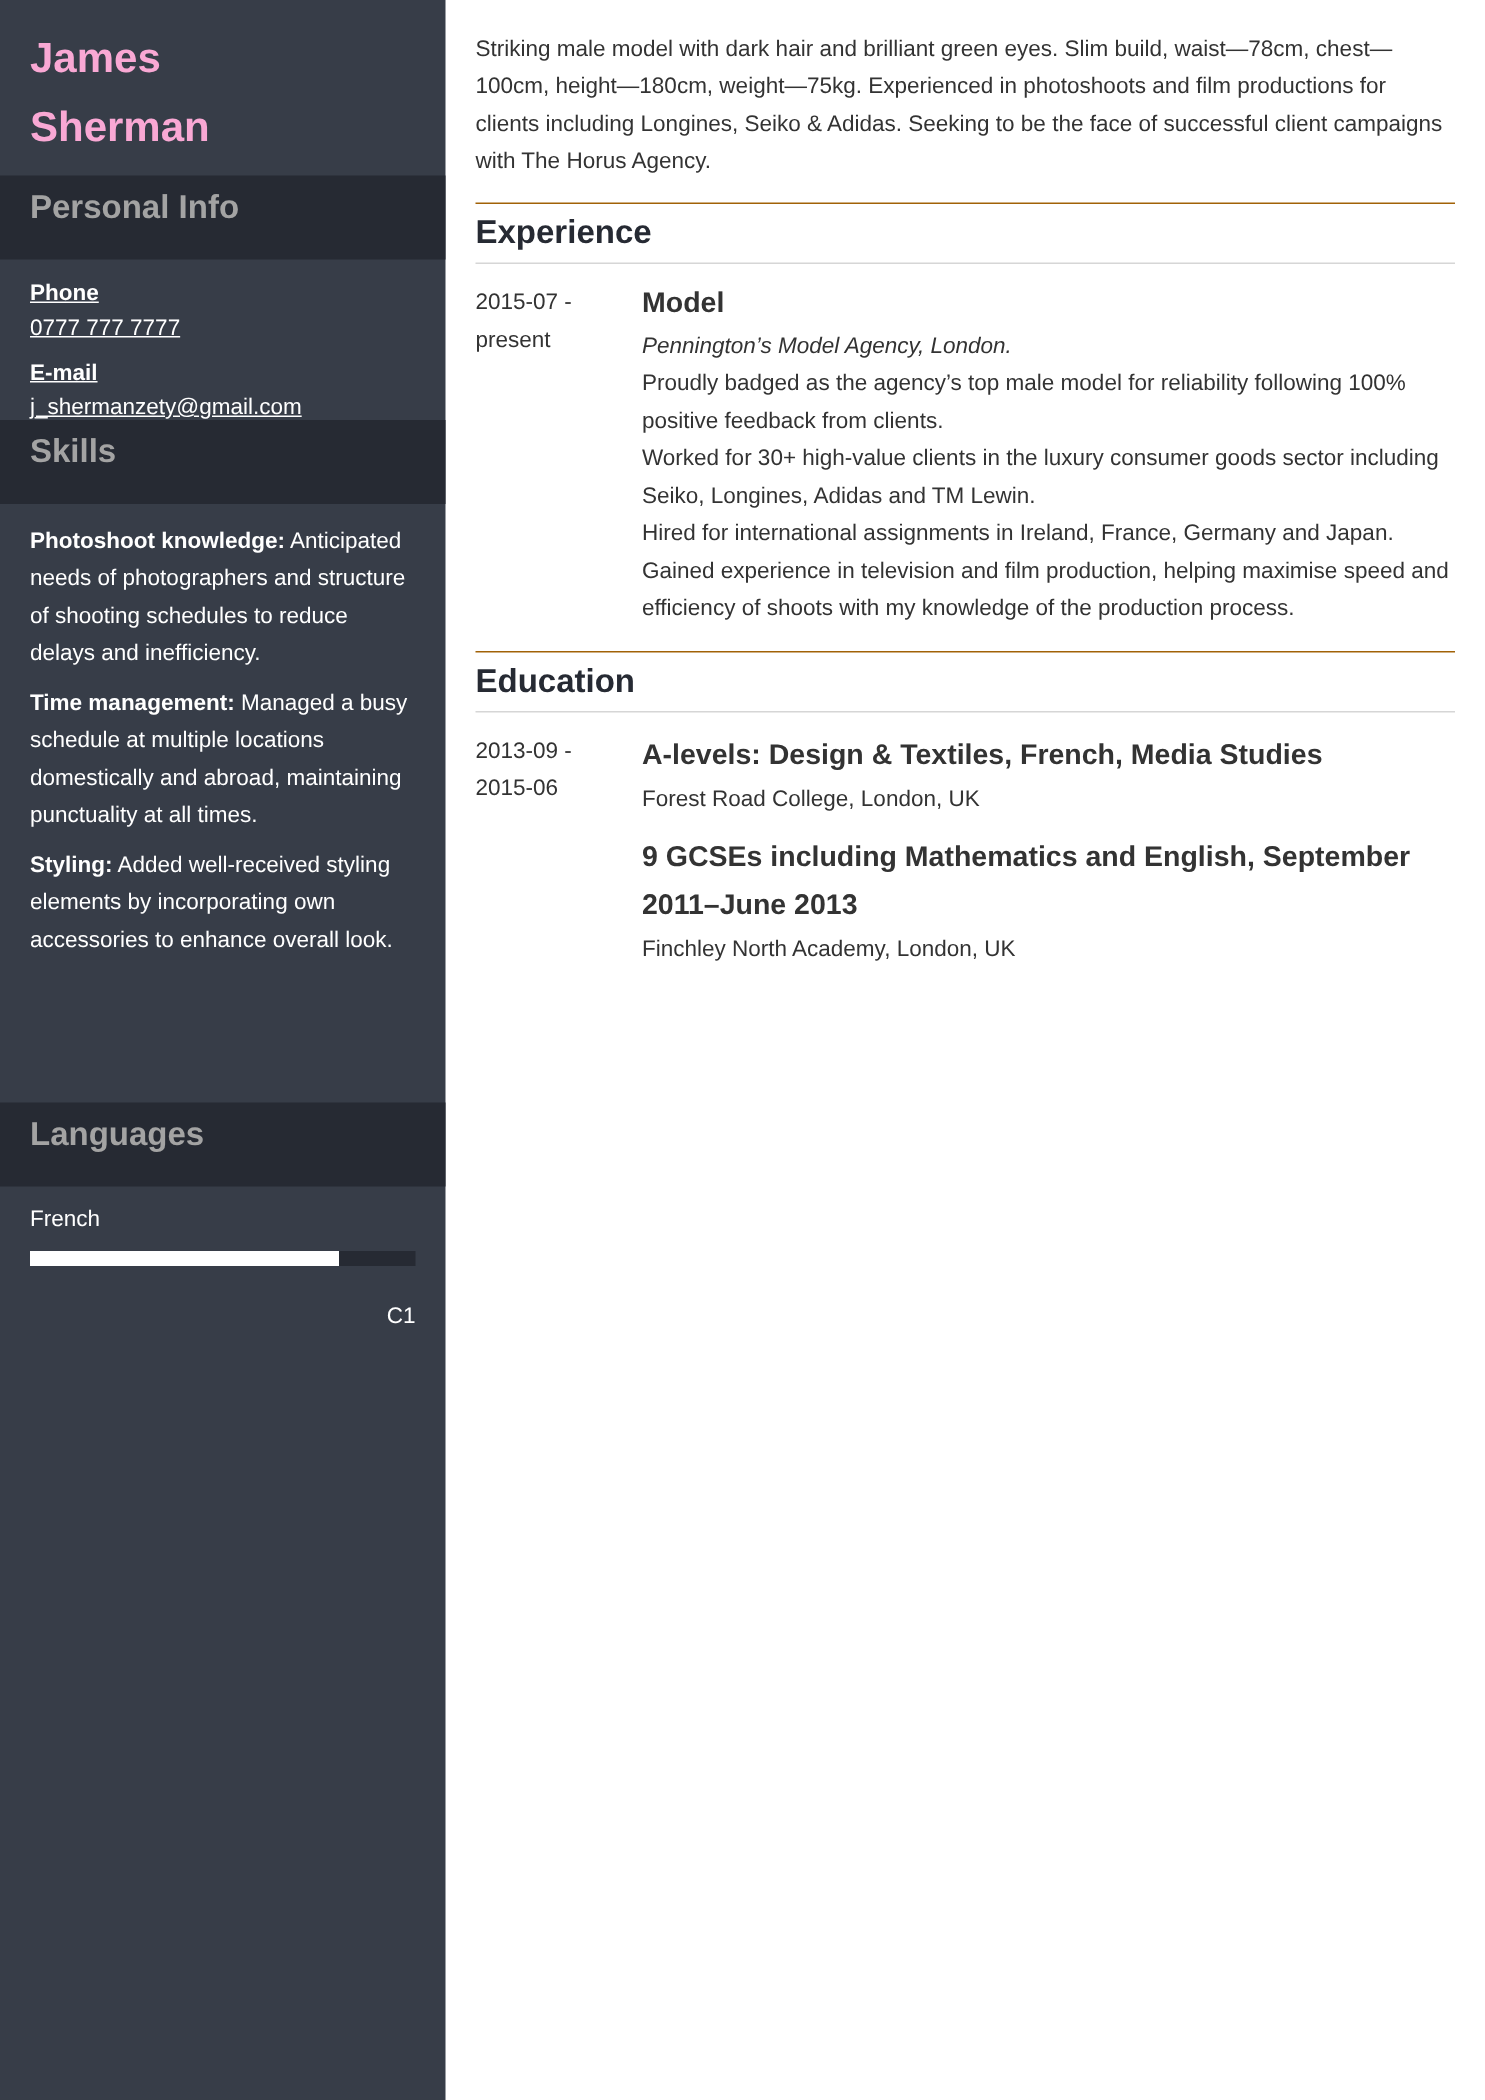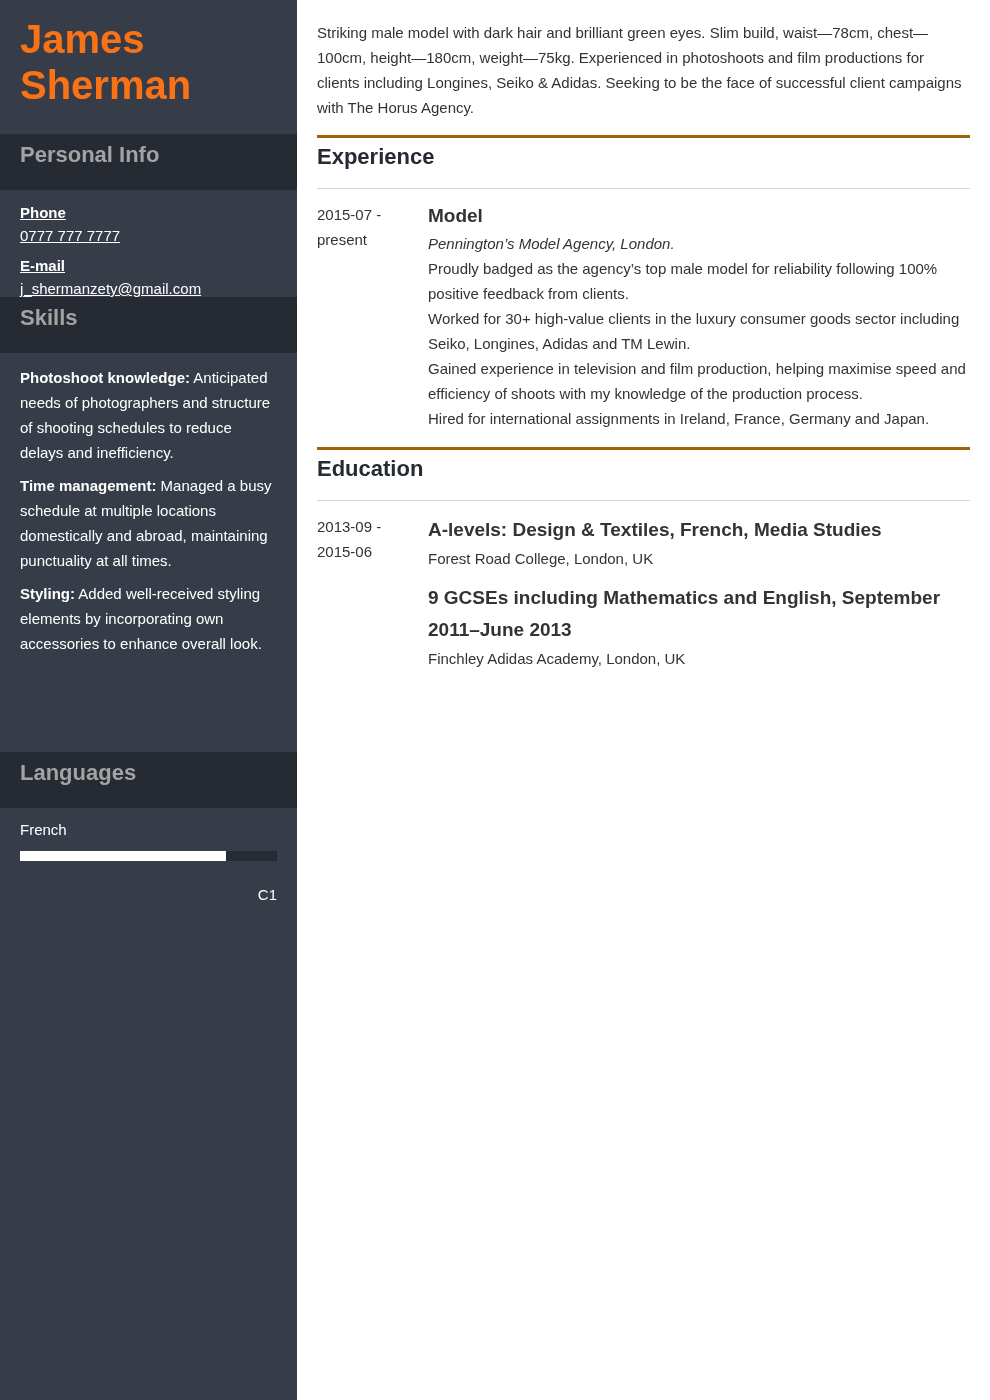--- a/index.html
+++ b/index.html
@@ -5,22 +5,22 @@
   * { margin: 0; padding: 0; box-sizing: border-box; }
   html, body { width: 990px; height: 1400px; background: #ffffff; }
   body { font-family: "Liberation Sans", sans-serif; position: relative; overflow: hidden; }
 
   .sidebar {
     position: absolute; left: 0; top: 0; width: 297px; height: 1400px;
     background: #373d48; color: #ffffff;
   }
   .name {
     padding: 16px 20px 0 20px;
-    font-size: 40px; font-weight: bold; line-height: 46px; color: #f97316;
-    height: 134px;
+    font-size: 28px; font-weight: bold; line-height: 46px; color: #f9a8d4;
+    height: 117px;
   }
   .side-header {
     background: #262a33; height: 56px; padding: 0 20px;
     font-size: 22px; font-weight: bold; line-height: 41px; color: #a3a3a3;
   }
   .side-body { padding: 14px 20px 0 20px; font-size: 15px; color: #ffffff; }
   .info-label { font-weight: bold; line-height: 20px; margin-top: 0; }
   .info-value { line-height: 25px; margin-bottom: 8px; }
   .personal-body { padding-top: 13px; height: 107px; text-decoration: underline; }
 
@@ -33,23 +33,23 @@
   .lang-bar { margin-top: 10px; width: 257px; height: 10px; background: #262a33; position: relative; }
   .lang-fill { position: absolute; left: 0; top: 0; height: 10px; background: #ffffff; }
   .lang-level { text-align: right; line-height: 20px; margin-top: 24px; }
 
   .main {
     position: absolute; left: 317px; top: 0; width: 653px; color: #333333;
     font-size: 15px;
   }
   .summary { padding-top: 20px; line-height: 25px; padding-bottom: 15px; }
   .section-title {
-    border-top: 3px solid #a16207; border-bottom: 1px solid #d6d6d6;
+    border-top: 1px solid #a16207; border-bottom: 1px solid #d6d6d6;
     font-size: 22px; font-weight: bold; color: #262a33;
-    line-height: 38px; height: 54px;
+    line-height: 38px; height: 41px;
   }
   .entry { display: flex; padding-top: 13px; justify-content: flex-end; }
   .entry-date { width: 111px; line-height: 25px; flex-shrink: 0; }
   .entry-body { flex: 1; }
   .job-title { font-size: 19px; font-weight: bold; line-height: 27px; color: #333333; }
   .company { font-style: italic; line-height: 25px; margin-top: 2px; }
   .bullet { line-height: 25px; }
   .exp-entry { padding-bottom: 16px; }
   .edu-title { font-size: 19px; font-weight: bold; line-height: 32px; color: #333333; }
   .edu-school { line-height: 25px; margin-bottom: 11px; margin-top: 0px; }
@@ -95,31 +95,31 @@
   <div class="entry exp-entry">
     <div class="entry-date">
       <div>2015-07 -</div>
       <div>present</div>
     </div>
     <div class="entry-body">
       <div class="job-title">Model</div>
       <div class="company">Pennington’s Model Agency, London.</div>
       <div class="bullet">Proudly badged as the agency’s top male model for reliability following 100% positive feedback from clients.</div>
       <div class="bullet">Worked for 30+ high-value clients in the luxury consumer goods sector including Seiko, Longines, Adidas and TM Lewin.</div>
+      <div class="bullet">Hired for international assignments in Ireland, France, Germany and Japan.</div>
       <div class="bullet">Gained experience in television and film production, helping maximise speed and efficiency of shoots with my knowledge of the production process.</div>
-      <div class="bullet">Hired for international assignments in Ireland, France, Germany and Japan.</div>
     </div>
   </div>
 
   <div class="section-title">Education</div>
   <div class="entry">
     <div class="entry-date">
       <div>2013-09 -</div>
       <div>2015-06</div>
     </div>
     <div class="entry-body">
       <div class="edu-title">A-levels: Design &amp; Textiles, French, Media Studies</div>
       <div class="edu-school">Forest Road College, London, UK</div>
       <div class="edu-title">9 GCSEs including Mathematics and English, September 2011–June 2013</div>
-      <div class="edu-school">Finchley Adidas Academy, London, UK</div>
+      <div class="edu-school">Finchley North Academy, London, UK</div>
     </div>
   </div>
 </main>
 
 </body></html>

